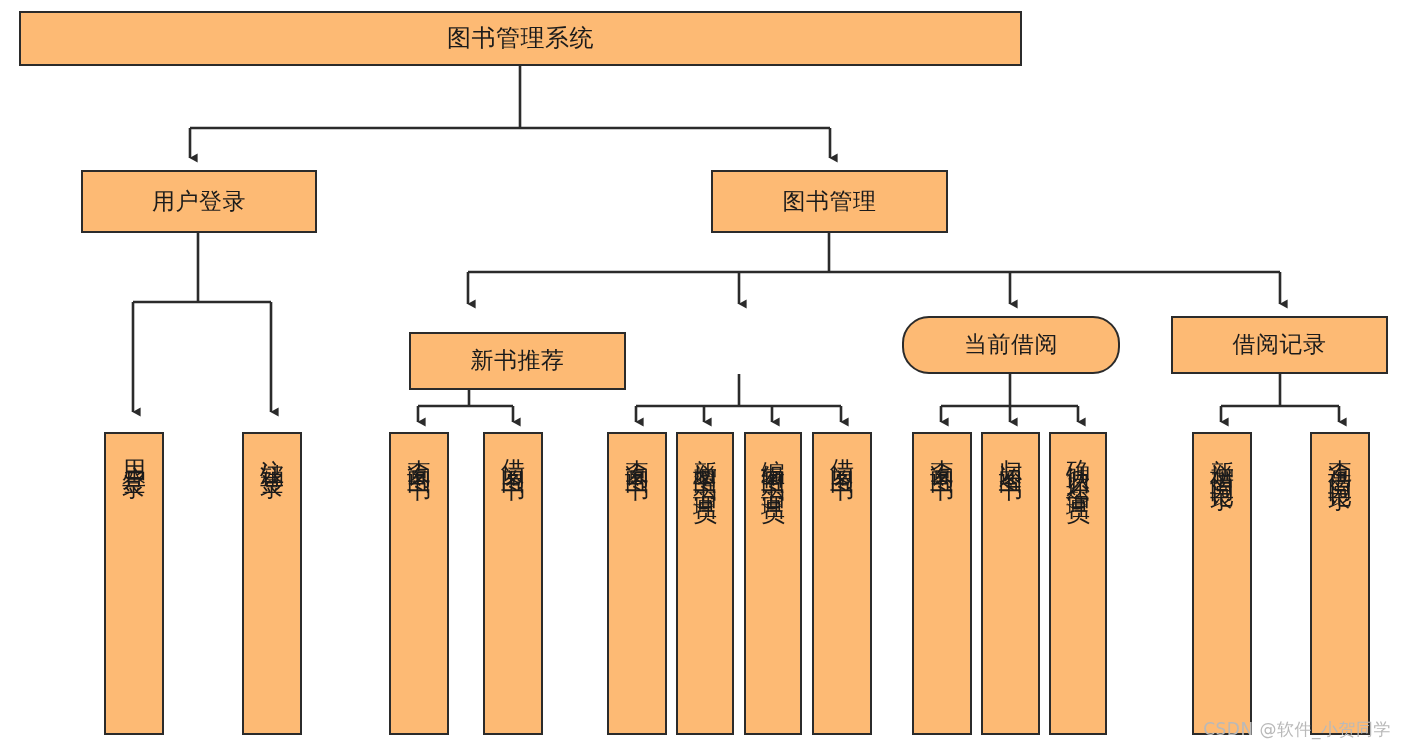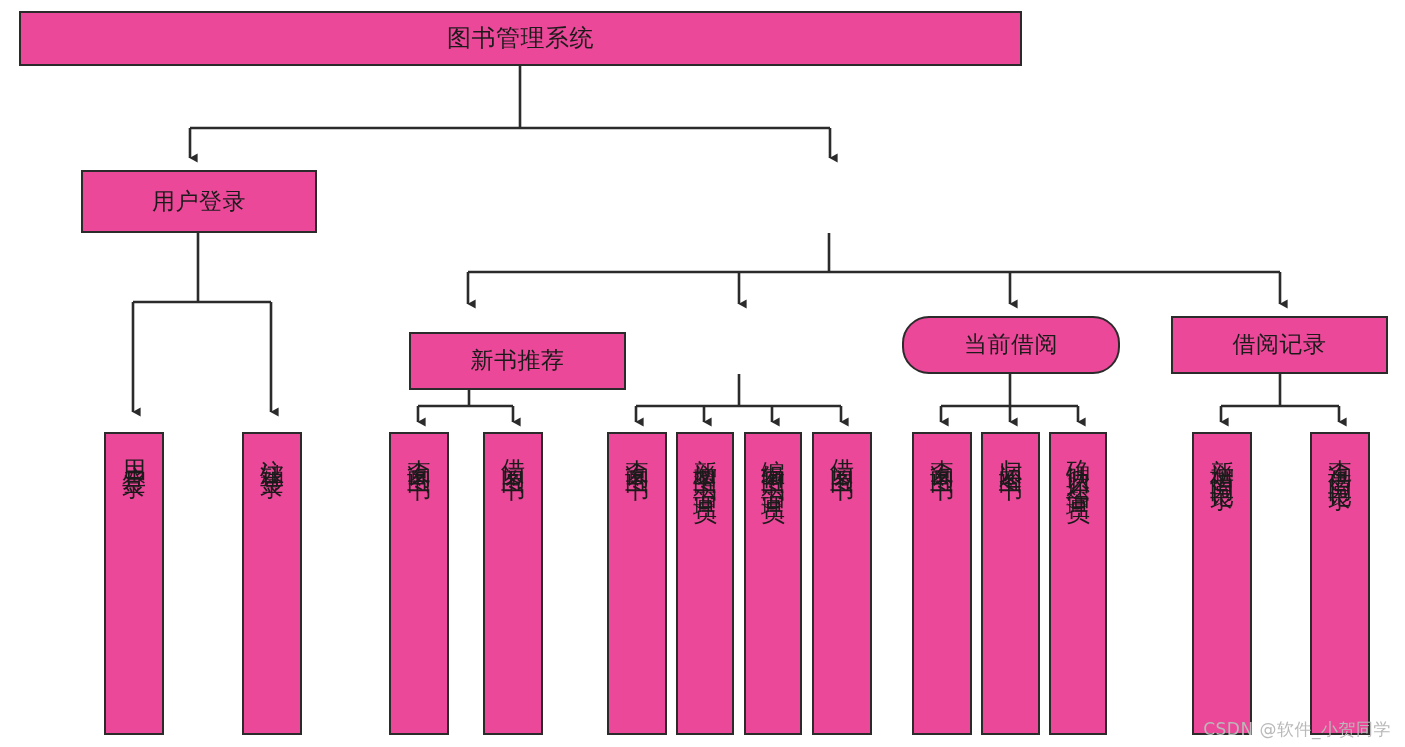--- a/index.html
+++ b/index.html
@@ -17,21 +17,21 @@
   svg#edges{
     position:absolute;
     left:0; top:0;
     width:1405px;
     height:747px;
     pointer-events:none;
   }
   .node{
     position:absolute;
     box-sizing:border-box;
-    background:#ec4899;
+    background:#fdba74;
     border:2px solid #2b2b2b;
     display:flex;
     align-items:center;
     justify-content:center;
     z-index:2;
   }
   .node .label{
     color:#1b1b1b;
     line-height:1.18;
     text-align:center;
@@ -128,20 +128,23 @@
     </g>
   </svg>
 
   <div class="node horiz root" style="left:19px;top:11px;width:1003px;height:55px;">
     <span class="label">图书管理系统</span>
   </div>
 
   <div class="node horiz" style="left:81px;top:170px;width:236px;height:63px;">
     <span class="label">用户登录</span>
   </div>
+  <div class="node horiz" style="left:711px;top:170px;width:237px;height:63px;">
+    <span class="label">图书管理</span>
+  </div>
 
   <div class="node horiz" style="left:361px;top:332px;width:217px;height:58px;margin-left:48px;">
     <span class="label">新书推荐</span>
   </div>
   <div class="node horiz" style="left:902px;top:316px;width:218px;height:58px;border-radius:27px;">
     <span class="label">当前借阅</span>
   </div>
   <div class="node horiz" style="left:1171px;top:316px;width:217px;height:58px;">
     <span class="label">借阅记录</span>
   </div>

